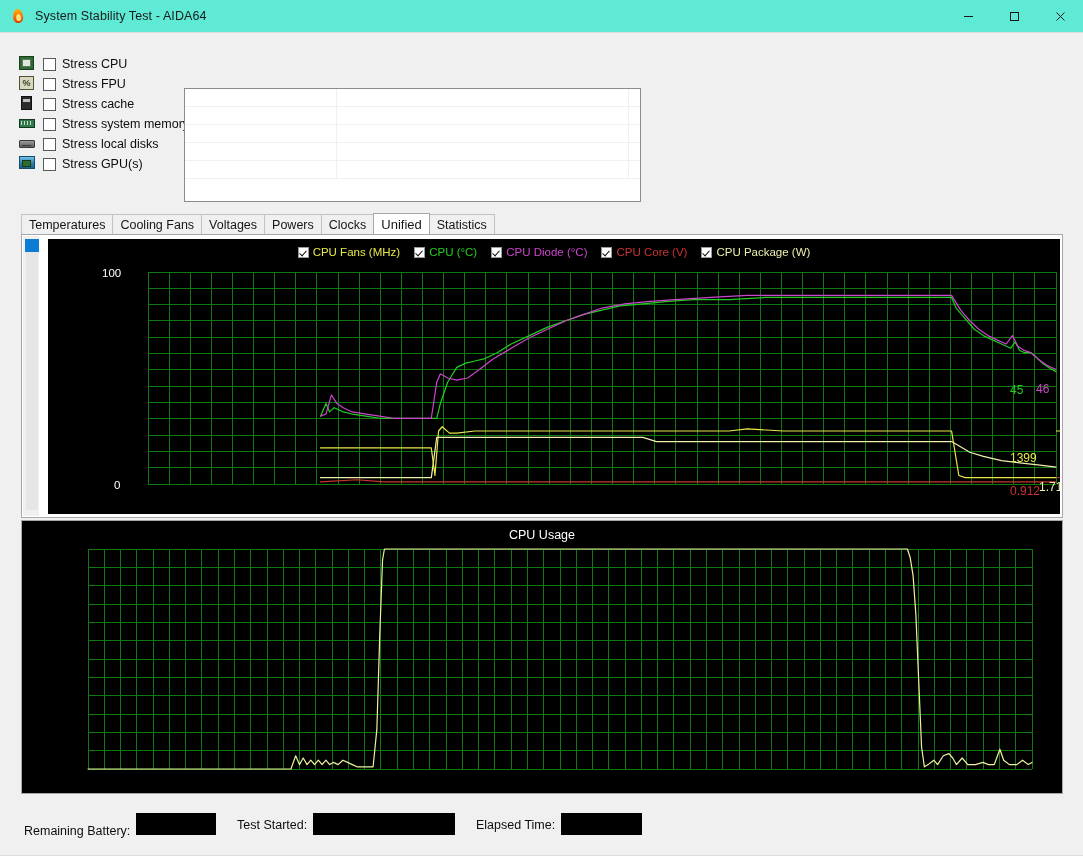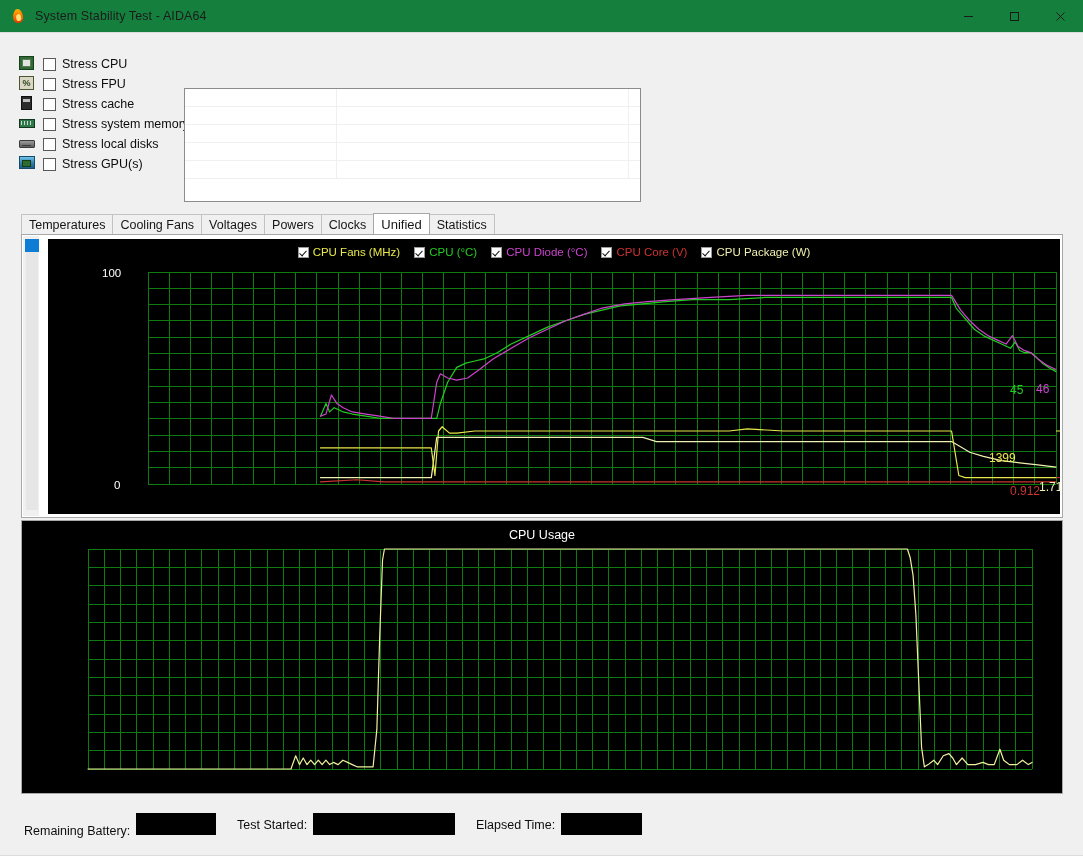--- a/index.html
+++ b/index.html
@@ -13,21 +13,21 @@
     font-family: "Liberation Sans", sans-serif;
     font-size: 12px;
     color: #000000;
     overflow: hidden;
     position: relative;
   }
 
   
   #titlebar {
     height: 32px;
-    background: #15803d;
+    background: #5eead4;
     display: flex;
     align-items: center;
     border-bottom: 5px solid #7f1d1d;
     position: relative;
   }
   #app-icon {
     width: 16px; height: 16px;
     margin-left: 10px; margin-right: 9px;
     position: relative;
     flex: none;
@@ -595,21 +595,21 @@
           <span class="lgbox"></span>
           <span style="color:#f0f0b0">CPU Package (W)</span>
         </div>
       </div>
 
       <div class="ylab" style="left:54px; top:28px;">100</div>
       <div class="ylab" style="left:66px; top:240px;">0</div>
 
       <div class="rlab" style="left:962px; top:144px; color:#22cc22;">45</div>
       <div class="rlab" style="left:988px; top:143px; color:#cc44cc;">46</div>
-      <div class="rlab" style="left:941px; top:212px; color:#e8e84a;">1399</div>
+      <div class="rlab" style="left:962px; top:212px; color:#e8e84a;">1399</div>
       <div class="rlab" style="left:962px; top:245px; color:#cc3333;">0.912</div>
       <div class="rlab" style="left:991px; top:241px; color:#f0f0b0;">1.71</div>
     </div>
   </div>
 
   <div id="usage-panel">
     <svg id="svg2" width="1040" height="272">
         <line x1="66" y1="28" x2="66" y2="248" stroke="#0f7a0f" stroke-width="1" shape-rendering="crispEdges"></line>
         <line x1="82.27586206896552" y1="28" x2="82.27586206896552" y2="248" stroke="#0f7a0f" stroke-width="1" shape-rendering="crispEdges"></line>
         <line x1="98.55172413793103" y1="28" x2="98.55172413793103" y2="248" stroke="#0f7a0f" stroke-width="1" shape-rendering="crispEdges"></line>

